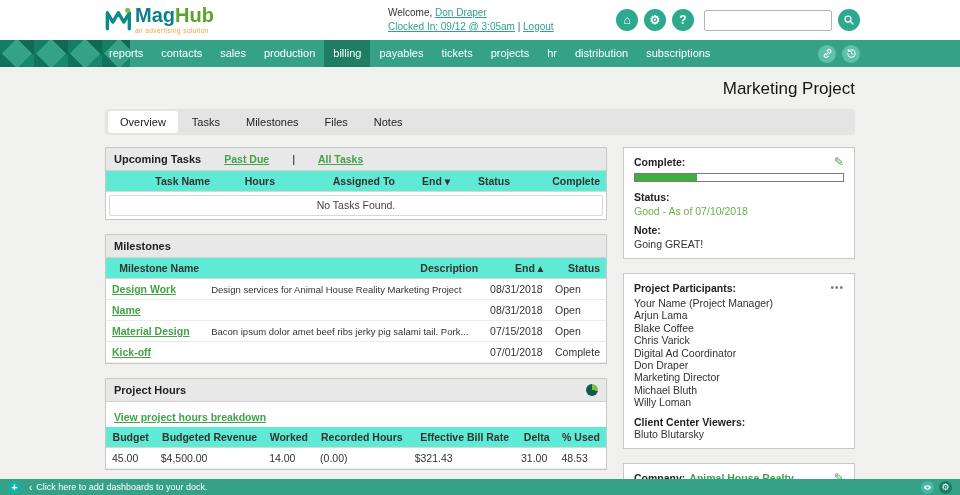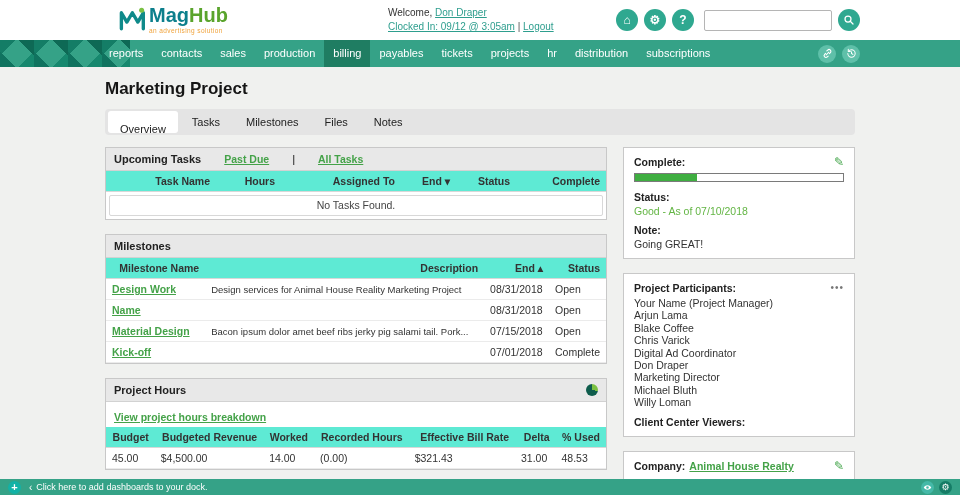--- a/index.html
+++ b/index.html
@@ -3,21 +3,21 @@
 <meta charset="utf-8">
 <style>
   *{margin:0;padding:0;box-sizing:border-box;}
   html,body{width:960px;height:495px;}
   body{position:relative;overflow:hidden;background:#f0f1ef;font-family:"Liberation Sans",sans-serif;}
   a{text-decoration:underline;cursor:pointer;}
 
   
   .topbar{height:40px;background:#fff;position:relative;}
   .topbar-inner{width:760px;height:100%;margin:0 auto;position:relative;}
-  .logo{position:absolute;left:18px;top:5px;display:flex;align-items:center;gap:4px;cursor:pointer;}
+  .logo{position:absolute;left:4px;top:5px;display:flex;align-items:center;gap:4px;cursor:pointer;}
   .logo-word{font-size:20px;font-weight:bold;line-height:1;}
   .logo-mag{color:#0c7f8c;}
   .logo-hub{color:#5aa42c;}
   .logo-tagline{font-size:6.5px;color:#f0a33c;letter-spacing:.4px;margin-top:2px;}
   .welcome{position:absolute;left:288px;top:6px;font-size:10px;line-height:14px;color:#333;}
   .welcome a{color:#2e9e8e;}
   .header-right{position:absolute;right:0;top:9px;display:flex;align-items:center;gap:6px;}
   .hicon{width:22px;height:22px;border-radius:50%;background:#2fa890;color:#fff;display:flex;align-items:center;justify-content:center;font-size:12px;font-weight:bold;cursor:pointer;flex:none;}
   .search-input{width:128px;height:21px;border:1px solid #b5b5b5;border-radius:2px;padding:0 6px;font-size:10px;margin-left:4px;font-family:"Liberation Sans",sans-serif;}
 
@@ -31,24 +31,24 @@
       linear-gradient(315deg,#14866c 25%,transparent 25%);
     background-size:34px 27px;opacity:.9;}
   .nav-inner{width:760px;height:100%;margin:0 auto;display:flex;align-items:center;position:relative;}
   .nav-item{font-size:11px;color:#fff;padding:0 9px;line-height:27px;cursor:pointer;white-space:nowrap;text-decoration:none;}
   .nav-item.active{background:#1f7d62;}
   .nav-right{margin-left:auto;display:flex;gap:6px;align-items:center;}
   .nicon{width:18px;height:18px;border-radius:50%;background:#5fc0a9;display:flex;align-items:center;justify-content:center;cursor:pointer;}
 
   
   .main{width:750px;margin:0 auto;position:relative;}
-  .page-title{font-size:17px;font-weight:700;color:#151515;margin:12px 0 10px;}
+  .page-title{font-size:17px;font-weight:400;color:#151515;margin:12px 0 10px;text-align:right;}
   .tabs{background:#e4e4e4;border-radius:4px;height:26px;display:flex;align-items:stretch;margin-bottom:12px;padding:0 2px;}
   .tab{font-size:11px;color:#222;padding:0 13px;line-height:26px;cursor:pointer;}
-  .tab.active{background:#fff;border-radius:3px;line-height:22px;margin:2px 1px;padding:7px 12px;}
+  .tab.active{background:#fff;border-radius:3px;line-height:22px;margin:2px 1px;padding:0 12px;}
   .columns{display:flex;gap:16px;align-items:flex-start;}
   .col-left{width:502px;flex:none;}
   .col-right{flex:1;}
 
   .panel{background:#fff;border:1px solid #c8c8c8;margin-bottom:14px;}
   .panel-header{background:#e8e8e8;border-bottom:1px solid #d2d2d2;padding:5px 8px;font-size:11px;font-weight:bold;color:#222;display:flex;align-items:center;gap:23px;}
   .glink{color:#44a248;font-weight:bold;font-size:10.5px;}
   .pipe{color:#555;font-size:10px;}
 
   table.tbl{width:100%;border-collapse:collapse;font-size:10.5px;}
@@ -326,20 +326,21 @@
             <div>Arjun Lama</div>
             <div>Blake Coffee</div>
             <div>Chris Varick</div>
             <div>Digital Ad Coordinator</div>
             <div>Don Draper</div>
             <div>Marketing Director</div>
             <div>Michael Bluth</div>
             <div>Willy Loman</div>
           </div>
           <div class="b viewers-label">Client Center Viewers:</div>
+          <div>Bluto Blutarsky</div>
         </section>
 
         <section class="panel side company">
           <span class="b">Company:</span>
           <a class="glink">Animal House Realty</a>
           <a class="pencil">✎</a>
         </section>
       </div>
     </div>
   </main>

